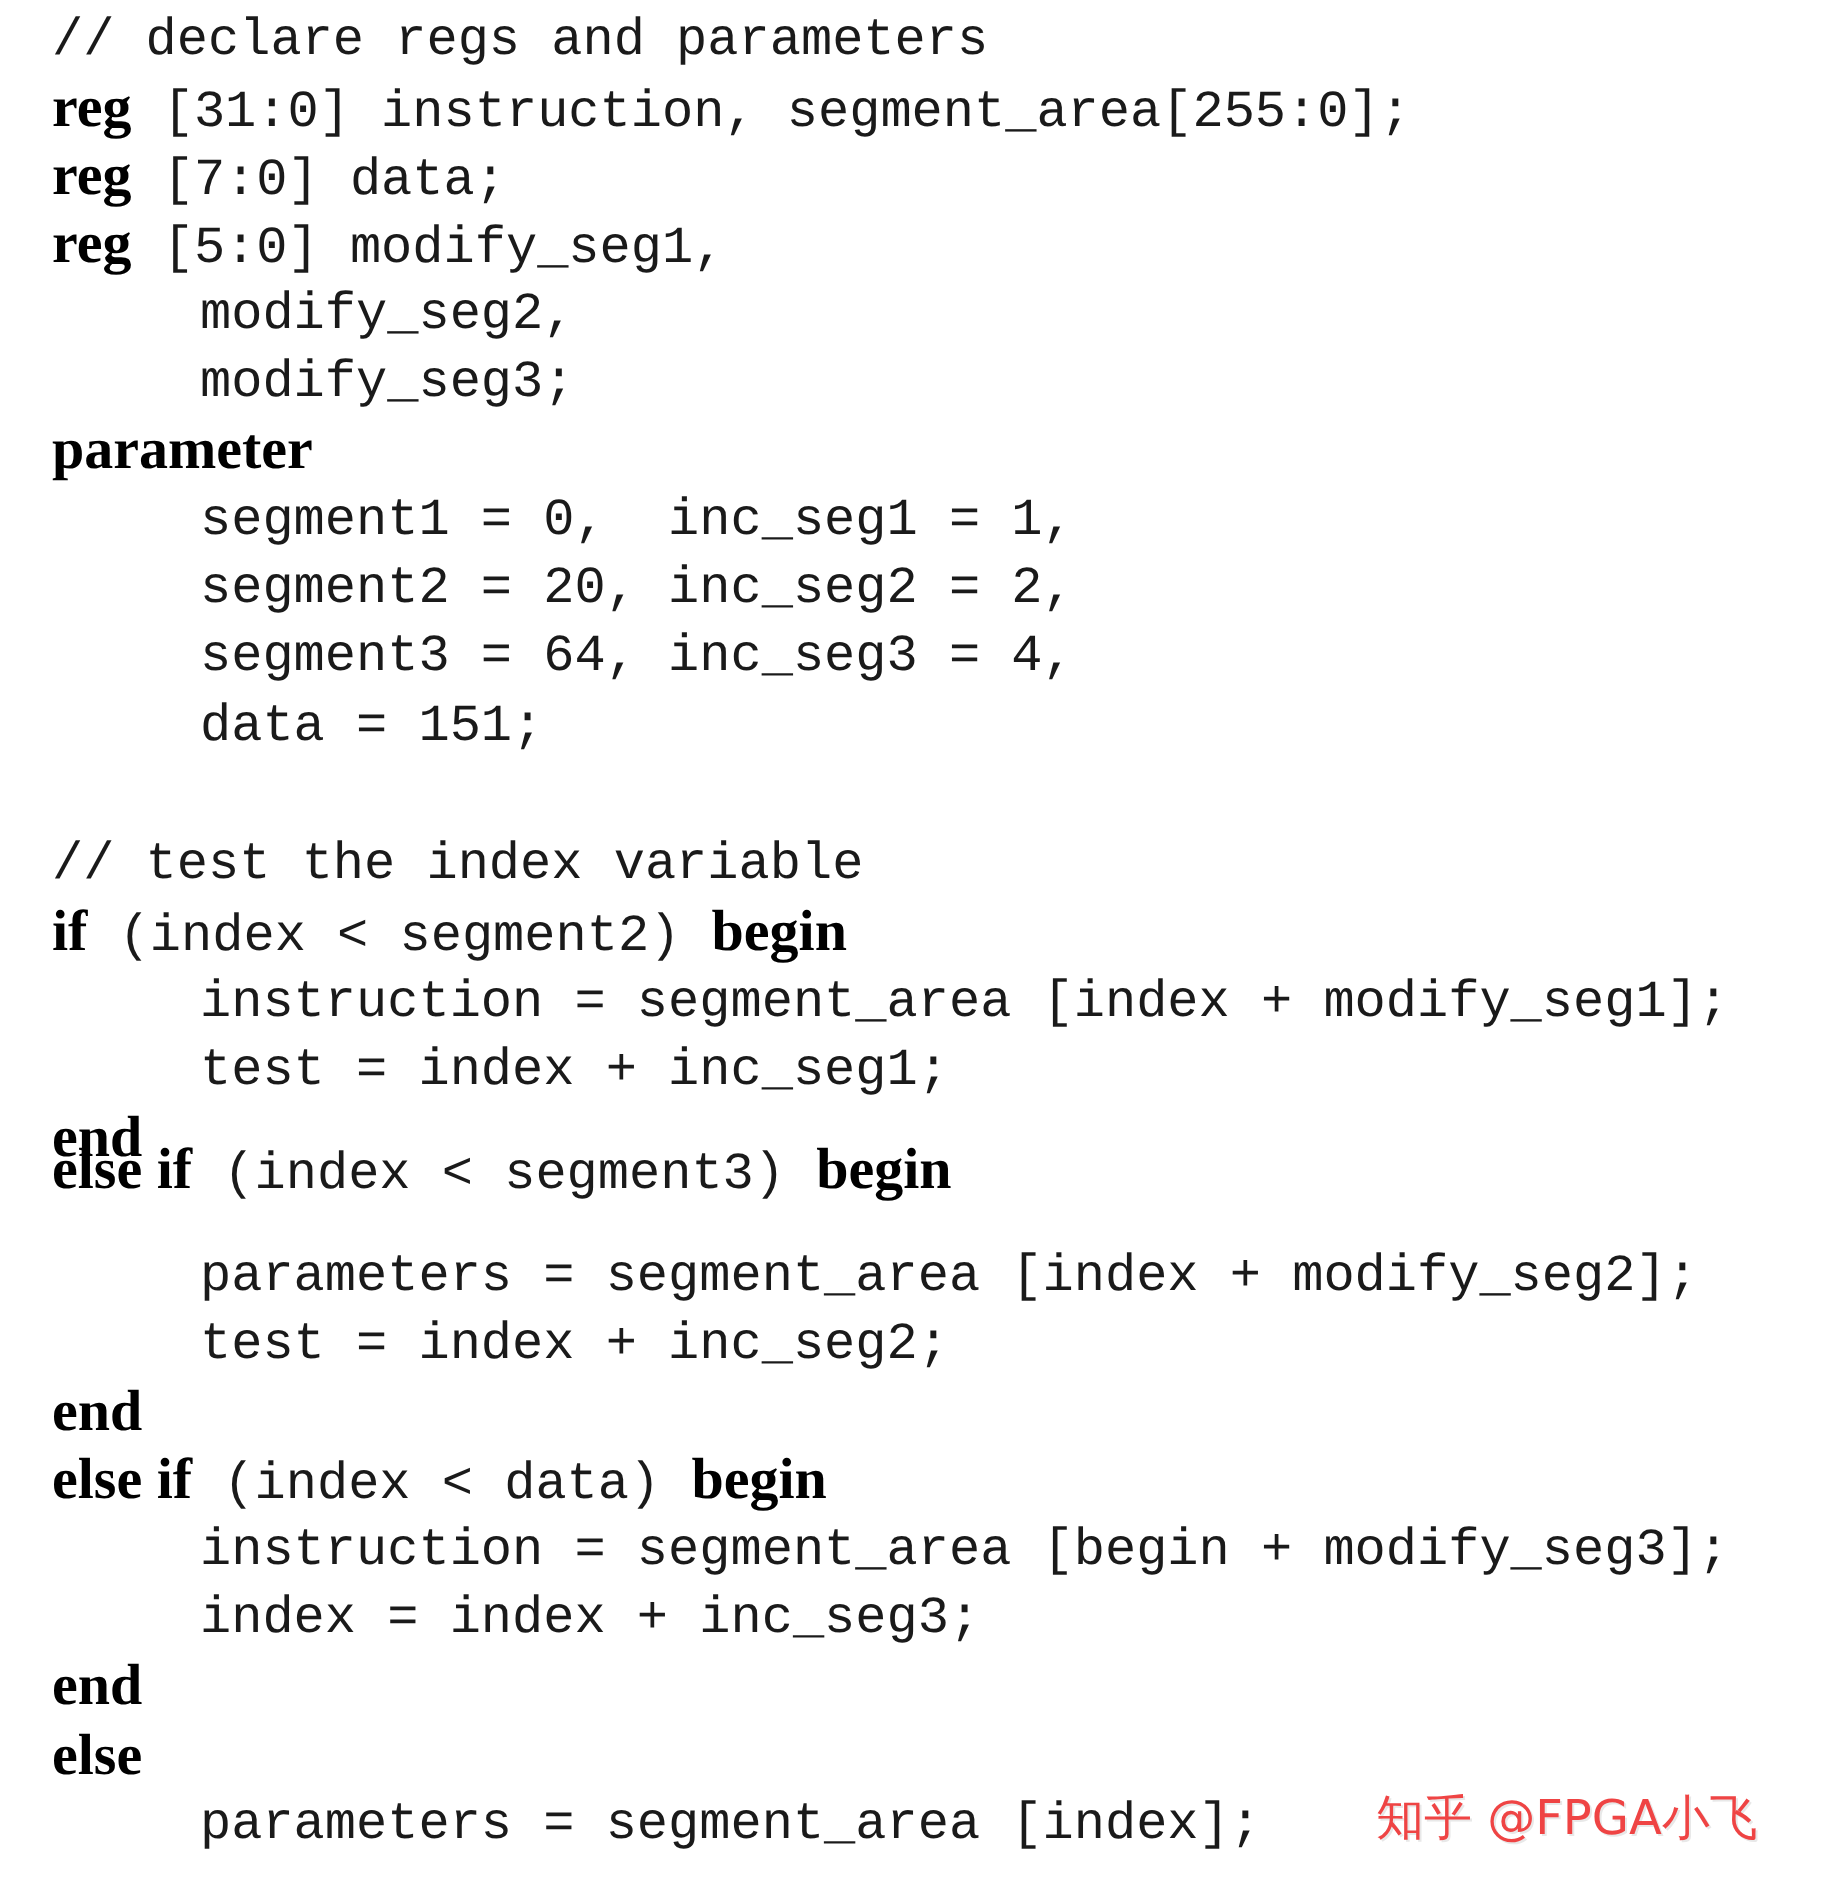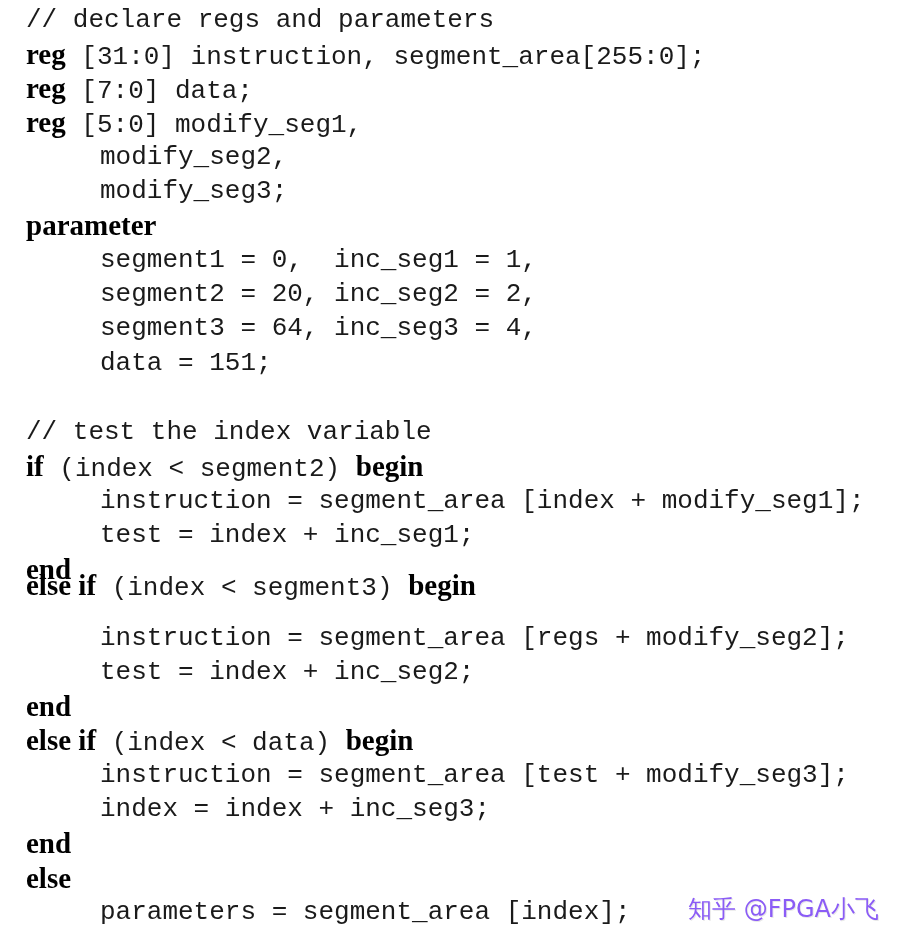--- a/index.html
+++ b/index.html
@@ -36,21 +36,21 @@
       font-weight: bold;
       font-size: 29px;
       color: #000000;
     }
     .watermark {
       position: absolute;
       left: 688px;
       top: 893px;
       font-family: "DejaVu Sans", "Liberation Sans", sans-serif;
       font-size: 24px;
-      color: #8b5cf6;
+      color: #ef4444;
       white-space: nowrap;
       text-shadow: 1px 1px 0 #e8e8e8;
     }
   </style>
 </head>
 <body>
 
 <div class="code">
   <div class="line" style="top:3px"><span>// declare regs and parameters</span></div>
 
@@ -79,29 +79,29 @@
   <div class="line" style="top:449px"><span class="kw">if</span><span> (index &lt; segment2) </span><span class="kw">begin</span></div>
 
   <div class="line indent" style="top:484px"><span>instruction = segment_area [index + modify_seg1];</span></div>
 
   <div class="line indent" style="top:518px"><span>test = index + inc_seg1;</span></div>
 
   <div class="line" style="top:552px"><span class="kw">end</span></div>
 
   <div class="line" style="top:568px"><span class="kw">else</span><span class="kw"> if</span><span> (index &lt; segment3) </span><span class="kw">begin</span></div>
 
-  <div class="line indent" style="top:621px"><span>instruction = segment_area [regs + modify_seg2];</span></div>
+  <div class="line indent" style="top:621px"><span>parameters = segment_area [index + modify_seg2];</span></div>
 
   <div class="line indent" style="top:655px"><span>test = index + inc_seg2;</span></div>
 
   <div class="line" style="top:689px"><span class="kw">end</span></div>
 
   <div class="line" style="top:723px"><span class="kw">else</span><span class="kw"> if</span><span> (index &lt; data) </span><span class="kw">begin</span></div>
 
-  <div class="line indent" style="top:758px"><span>instruction = segment_area [test + modify_seg3];</span></div>
+  <div class="line indent" style="top:758px"><span>instruction = segment_area [begin + modify_seg3];</span></div>
 
   <div class="line indent" style="top:792px"><span>index = index + inc_seg3;</span></div>
 
   <div class="line" style="top:826px"><span class="kw">end</span></div>
 
   <div class="line" style="top:861px"><span class="kw">else</span></div>
 
   <div class="line indent" style="top:895px"><span>parameters = segment_area [index];</span></div>
 </div>
 

